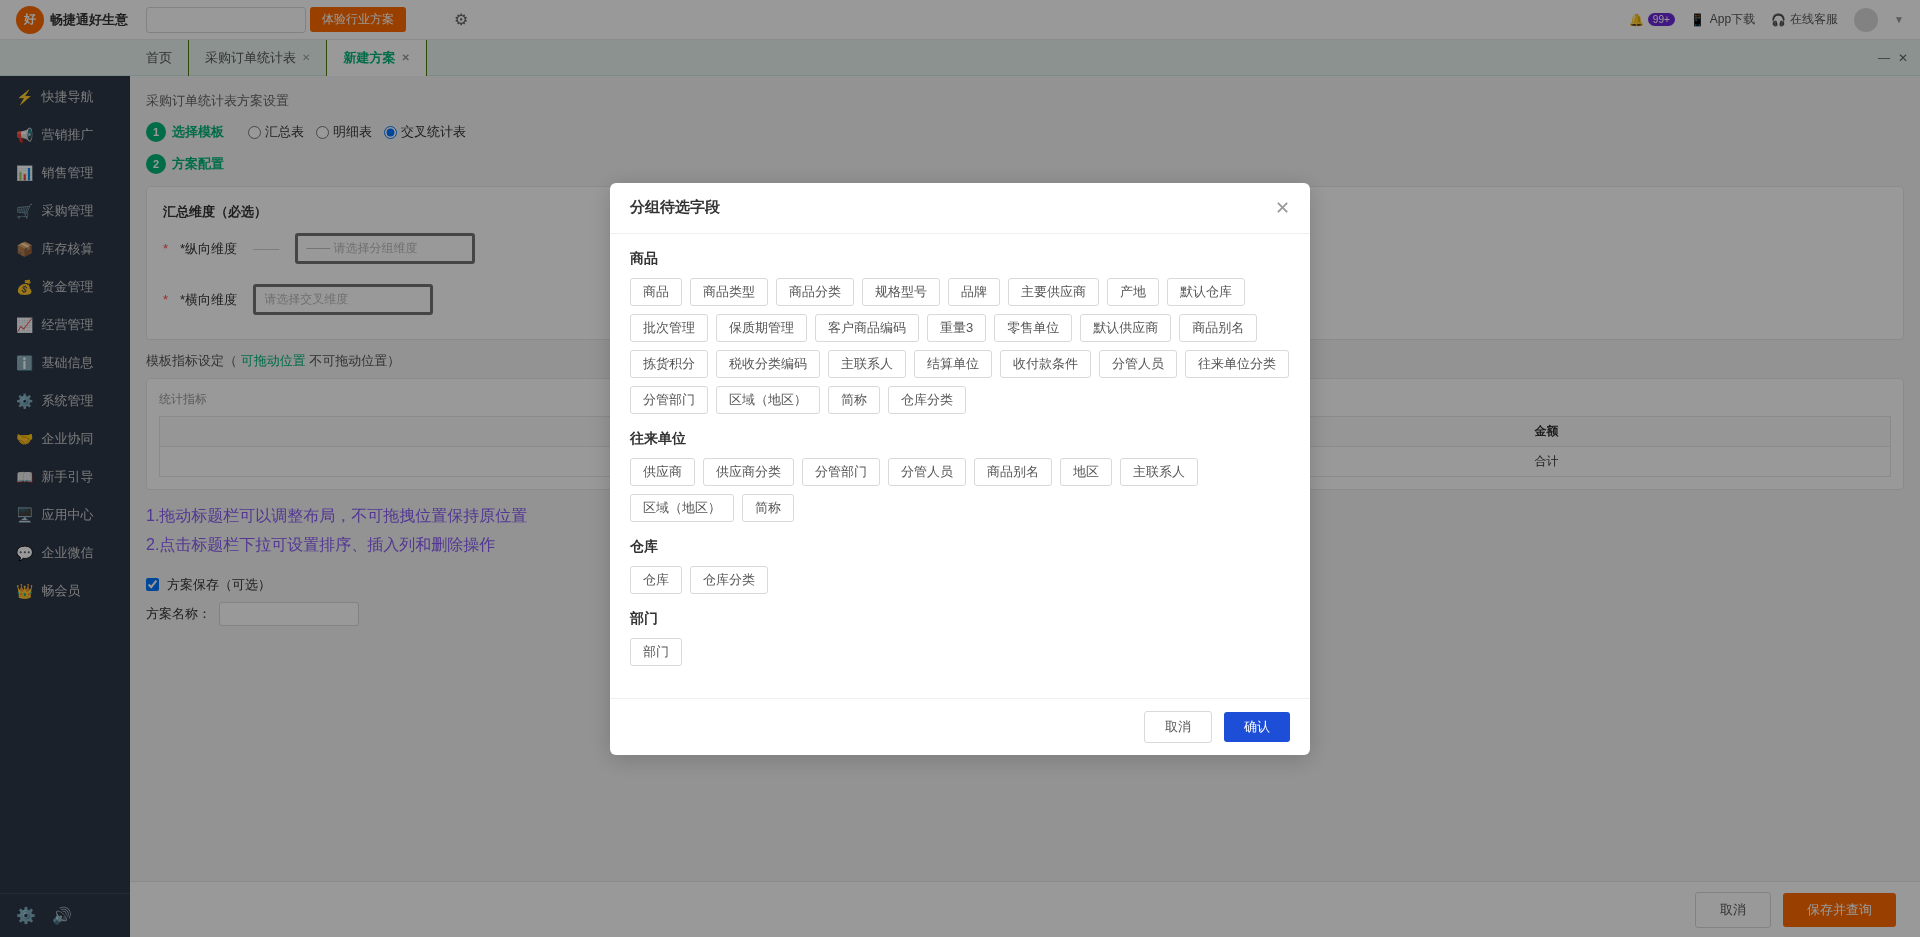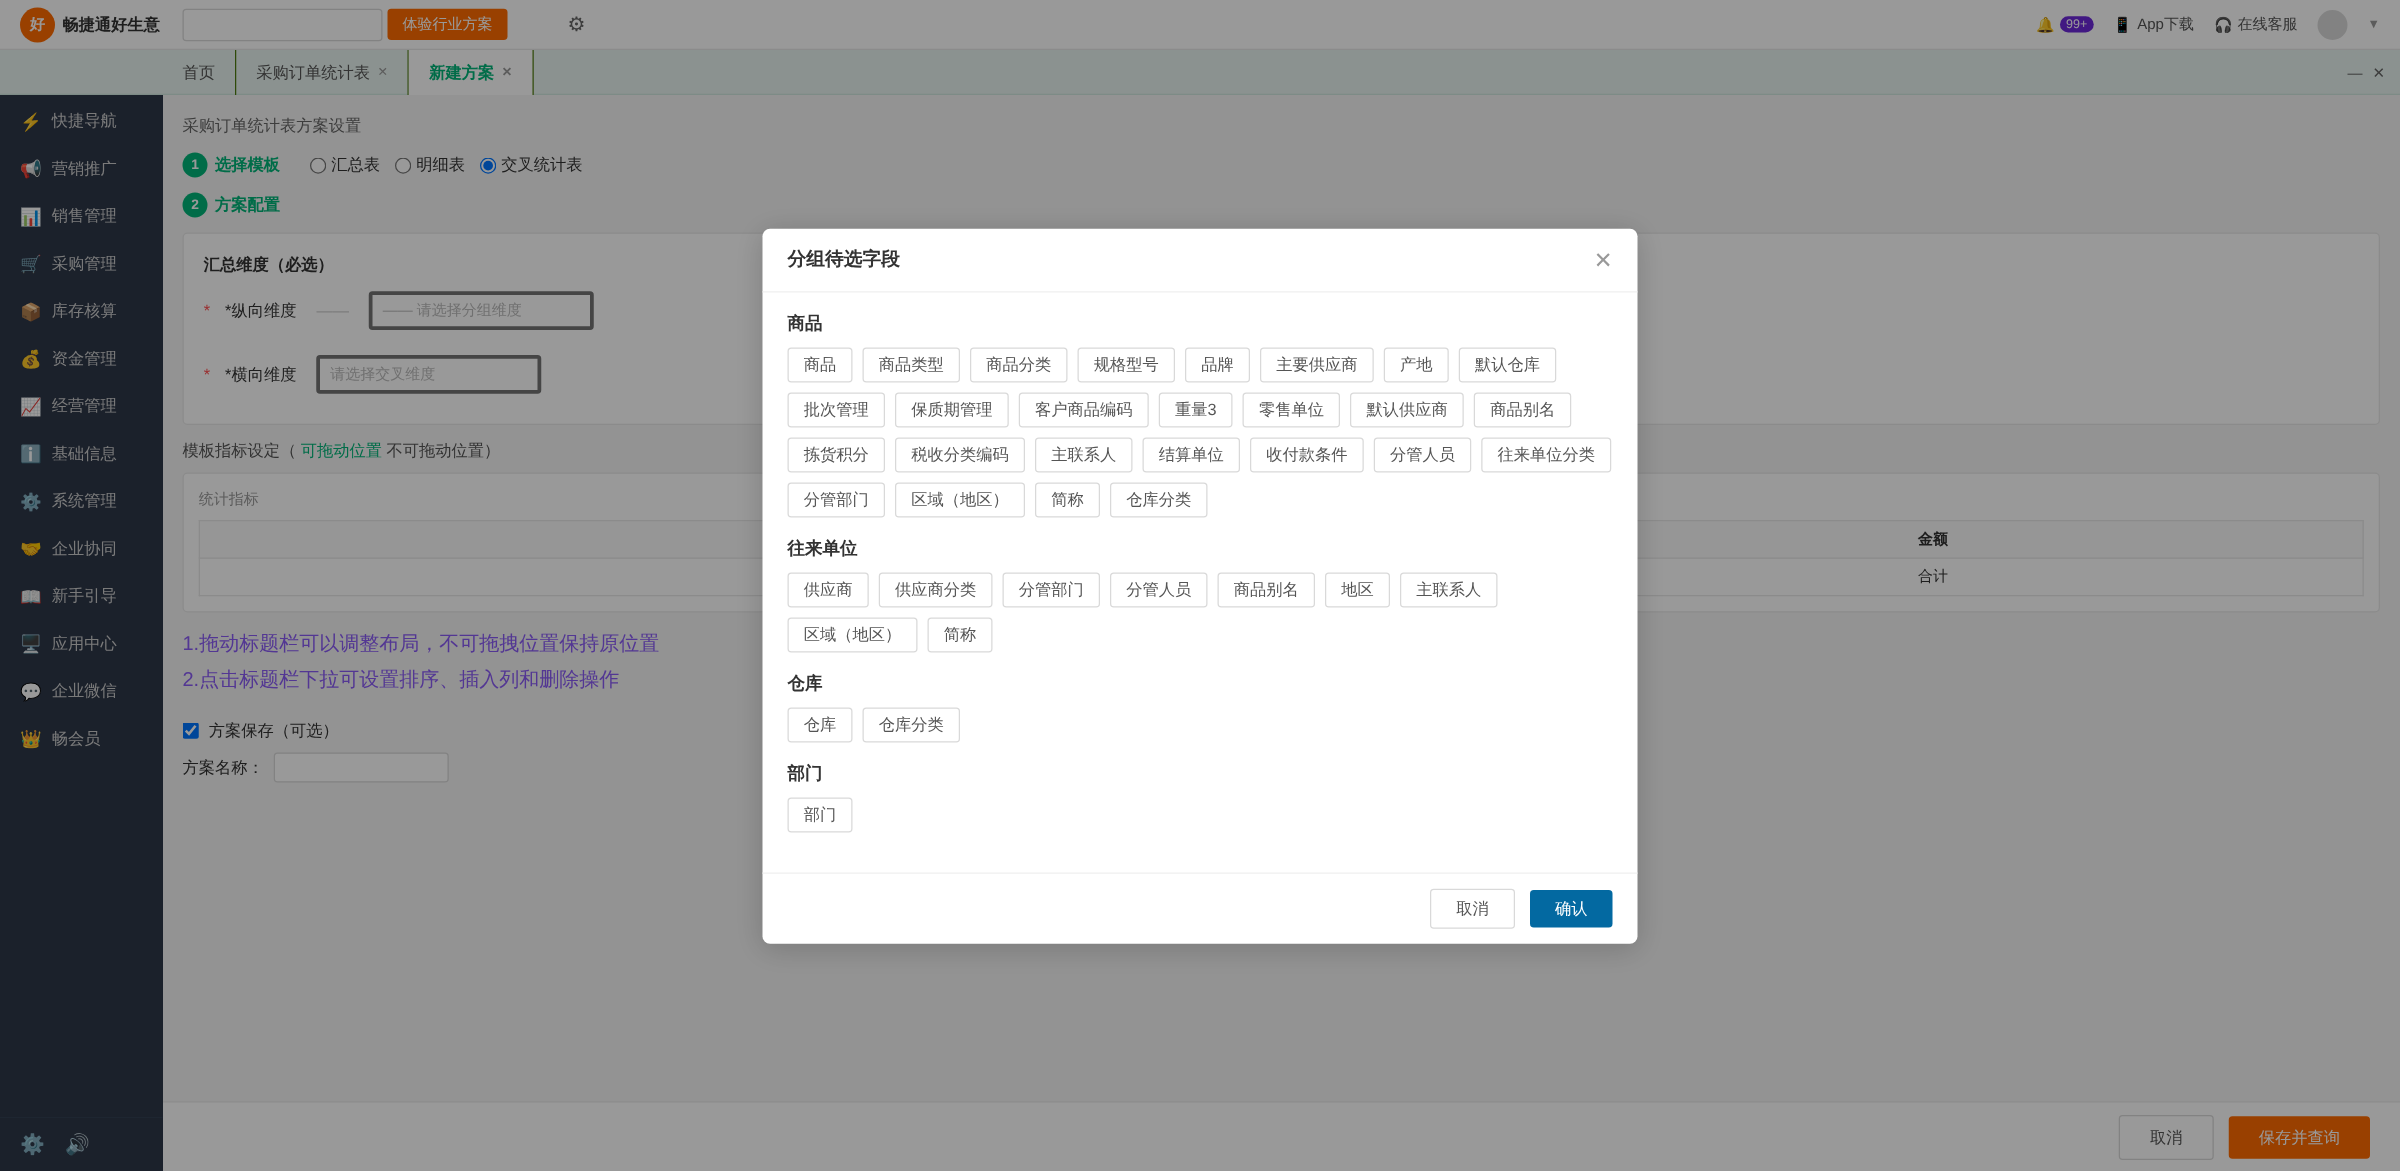--- a/index.html
+++ b/index.html
@@ -203,21 +203,21 @@
     }
     .btn-cancel {
       padding: 6px 20px;
       border: 1px solid #d9d9d9; border-radius: 3px;
       background: #fff; color: #555;
       cursor: pointer; font-size: 13px;
     }
     .btn-save {
       padding: 6px 20px;
       border: none; border-radius: 3px;
-      background: #0369a1; color: #fff;
+      background: #1d4ed8; color: #fff;
       cursor: pointer; font-size: 13px;
     }
 
     
     .field-group { margin-bottom: 16px; }
     .field-group-title {
       font-size: 14px; font-weight: bold; color: #333;
       margin-bottom: 10px;
     }
     .field-chips {

